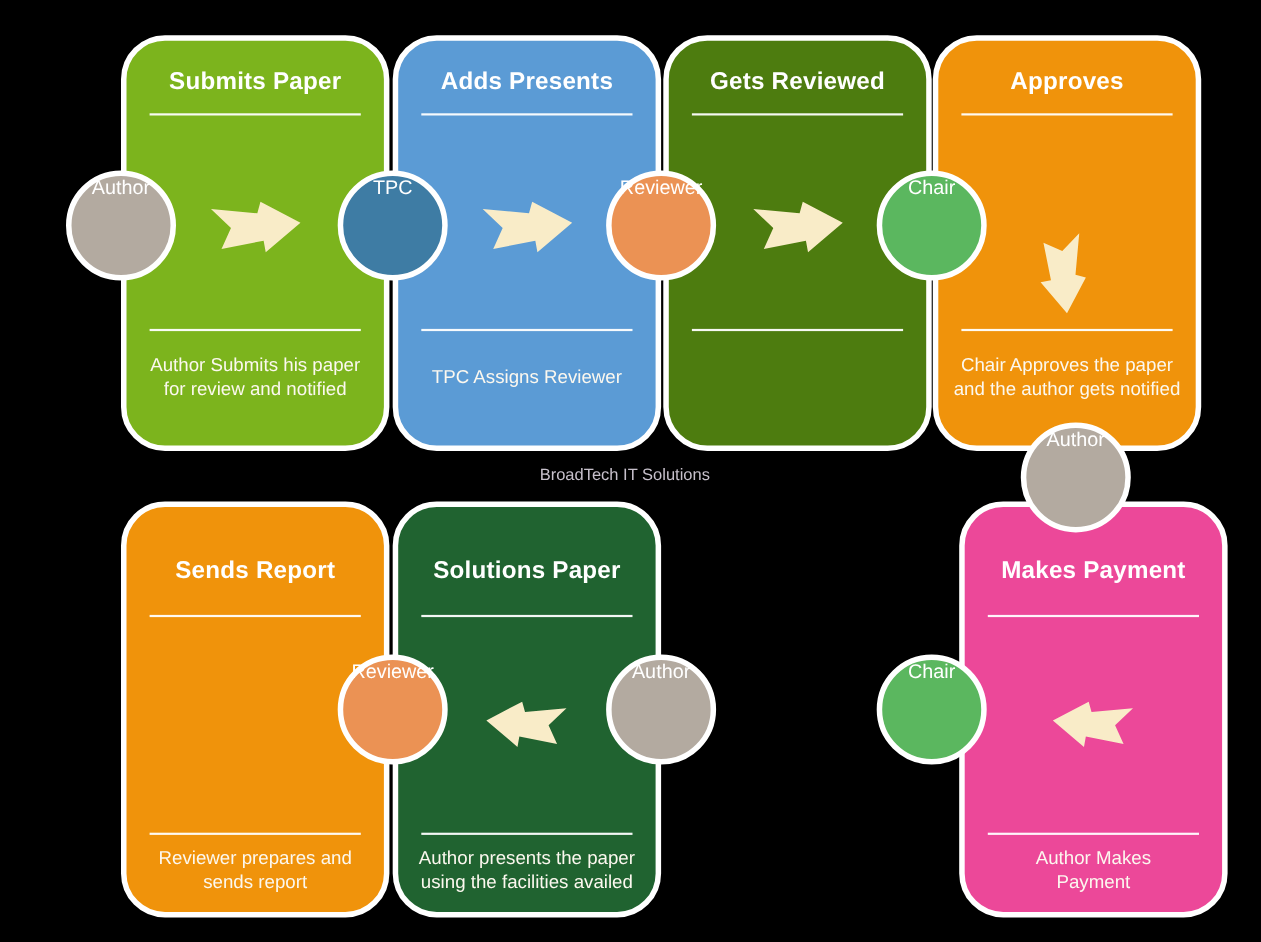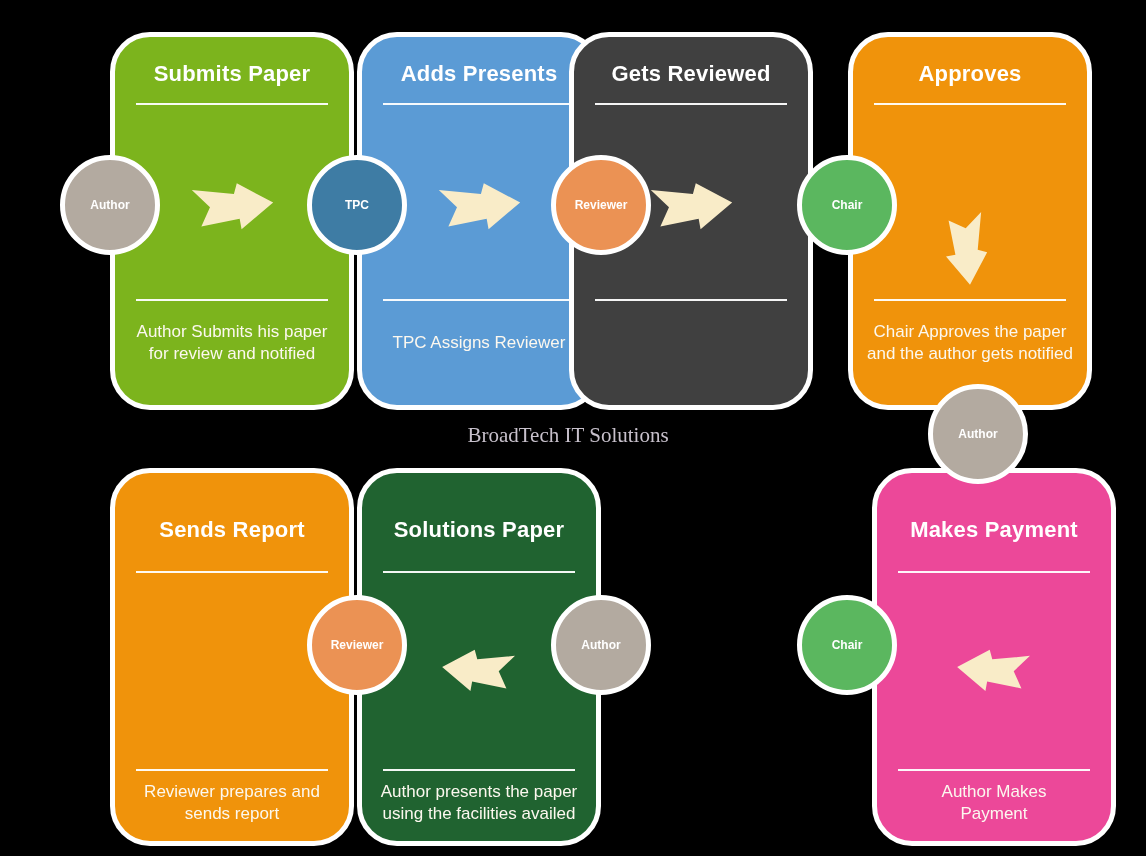--- a/index.html
+++ b/index.html
@@ -7,21 +7,21 @@
     width:1146px; height:856px; position:relative; overflow:hidden;
     font-family:"Liberation Sans", sans-serif;
   }
   .stage { position:absolute; inset:0; }
 
   .card {
     position:absolute; width:244px; height:378px; box-sizing:border-box;
     border:5px solid #fff; border-radius:40px;
   }
   .row1 { top:32px; }
-  .row2 { top:456px;margin-top:12px; }
+  .row2 { top:456px; }
 
   .card .title {
     position:absolute; left:0; right:0; text-align:center;
     color:#fff; font-size:22px; font-weight:bold; letter-spacing:0.2px;
   }
   .row1 .title { top:24px; }
   .row2 .title { top:44px; }
 
   .card .rule { position:absolute; left:9%; right:9%; height:2px; background:rgba(255,255,255,0.95); }
   .row1 .rule-top { top:66px; }
@@ -37,27 +37,27 @@
   .row1 .desc { bottom:28px; height:68px; }
   .row2 .desc { bottom:10px; height:56px; }
 
   .arrow { position:absolute; left:0; right:0; display:flex; justify-content:center; }
   .row1 .arrow { top:132px; }
   .row2 .arrow { top:164px; }
   .row1 .arrow.down { top:168px; }
 
   .badge {
     position:absolute; width:90px; height:90px; border-radius:50%;
-    border:5px solid #fff; display:flex; align-items:center; justify-content:center;
-    color:#fff; font-weight:bold; font-size:12px; text-align:center; z-index:5;
+    border:5px solid #fff; display:flex; justify-content:center;
+    color:#fff; font-weight:normal; font-size:18px; text-align:center; z-index:5;
   }
 
   .brand {
     position:absolute; top:423px; left:298px; width:540px; text-align:center;
-    color:#c7c0cb; font-size:21px; z-index:2;font-family:Liberation Serif, serif;
+    color:#c7c0cb; font-size:15px; z-index:2;
   }
 </style>
 </head>
 <body>
 
 <div class="stage">
 
   <div class="card row1" style="left: 110px; background-color: rgb(124, 180, 29);">
     <div class="title">Submits Paper</div>
     <div class="rule rule-top"></div>
@@ -76,21 +76,21 @@
     <div class="rule rule-top"></div>
     <div class="arrow">
       <svg width="96" height="67" viewBox="0 0 100 70">
           <polygon points="8,22 52,26 55,15 93,35 60,63 58,52 18,60 27,40" style="fill: rgb(249, 236, 200);"></polygon>
         </svg>
     </div>
     <div class="rule rule-bottom"></div>
     <div class="desc">TPC Assigns Reviewer</div>
   </div>
 
-  <div class="card row1" style="left: 569px; background-color: #404040;">
+  <div class="card row1" style="left: 603px; background-color: #4d7c0f;">
     <div class="title">Gets Reviewed</div>
     <div class="rule rule-top"></div>
     <div class="arrow">
       <svg width="96" height="67" viewBox="0 0 100 70">
           <polygon points="8,22 52,26 55,15 93,35 60,63 58,52 18,60 27,40" style="fill: rgb(249, 236, 200);"></polygon>
         </svg>
     </div>
     <div class="rule rule-bottom"></div>
   </div>
 

